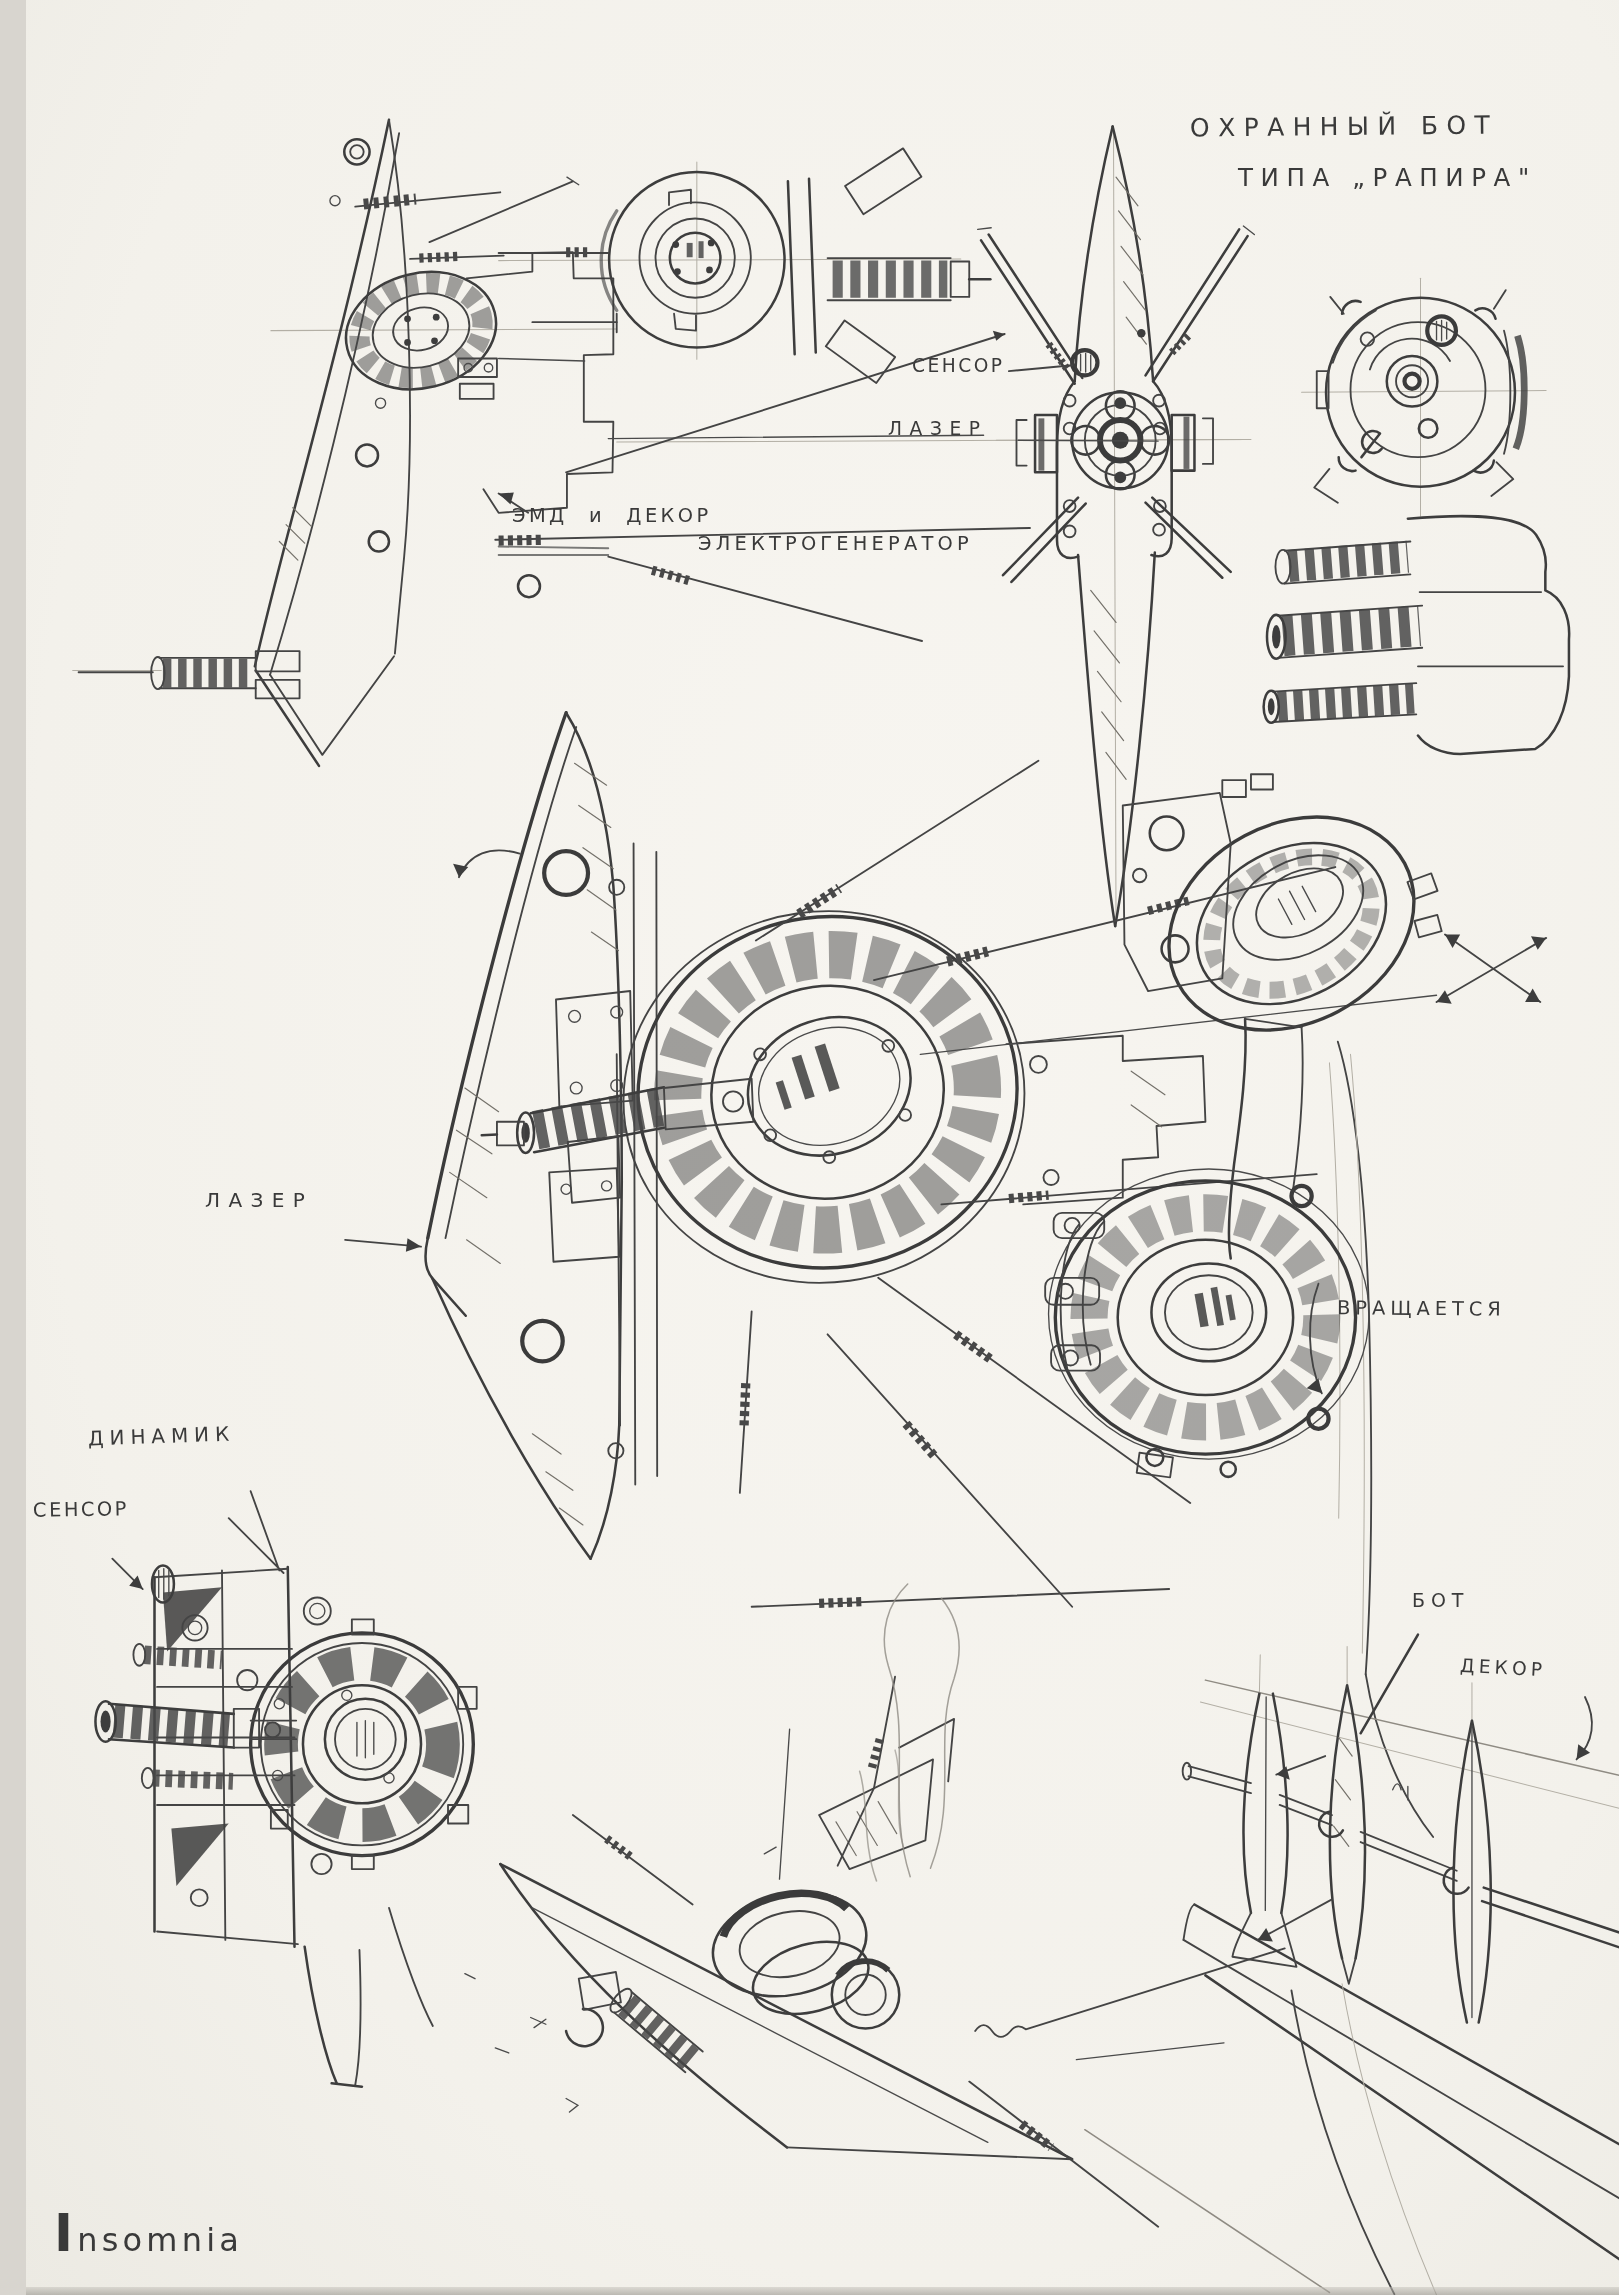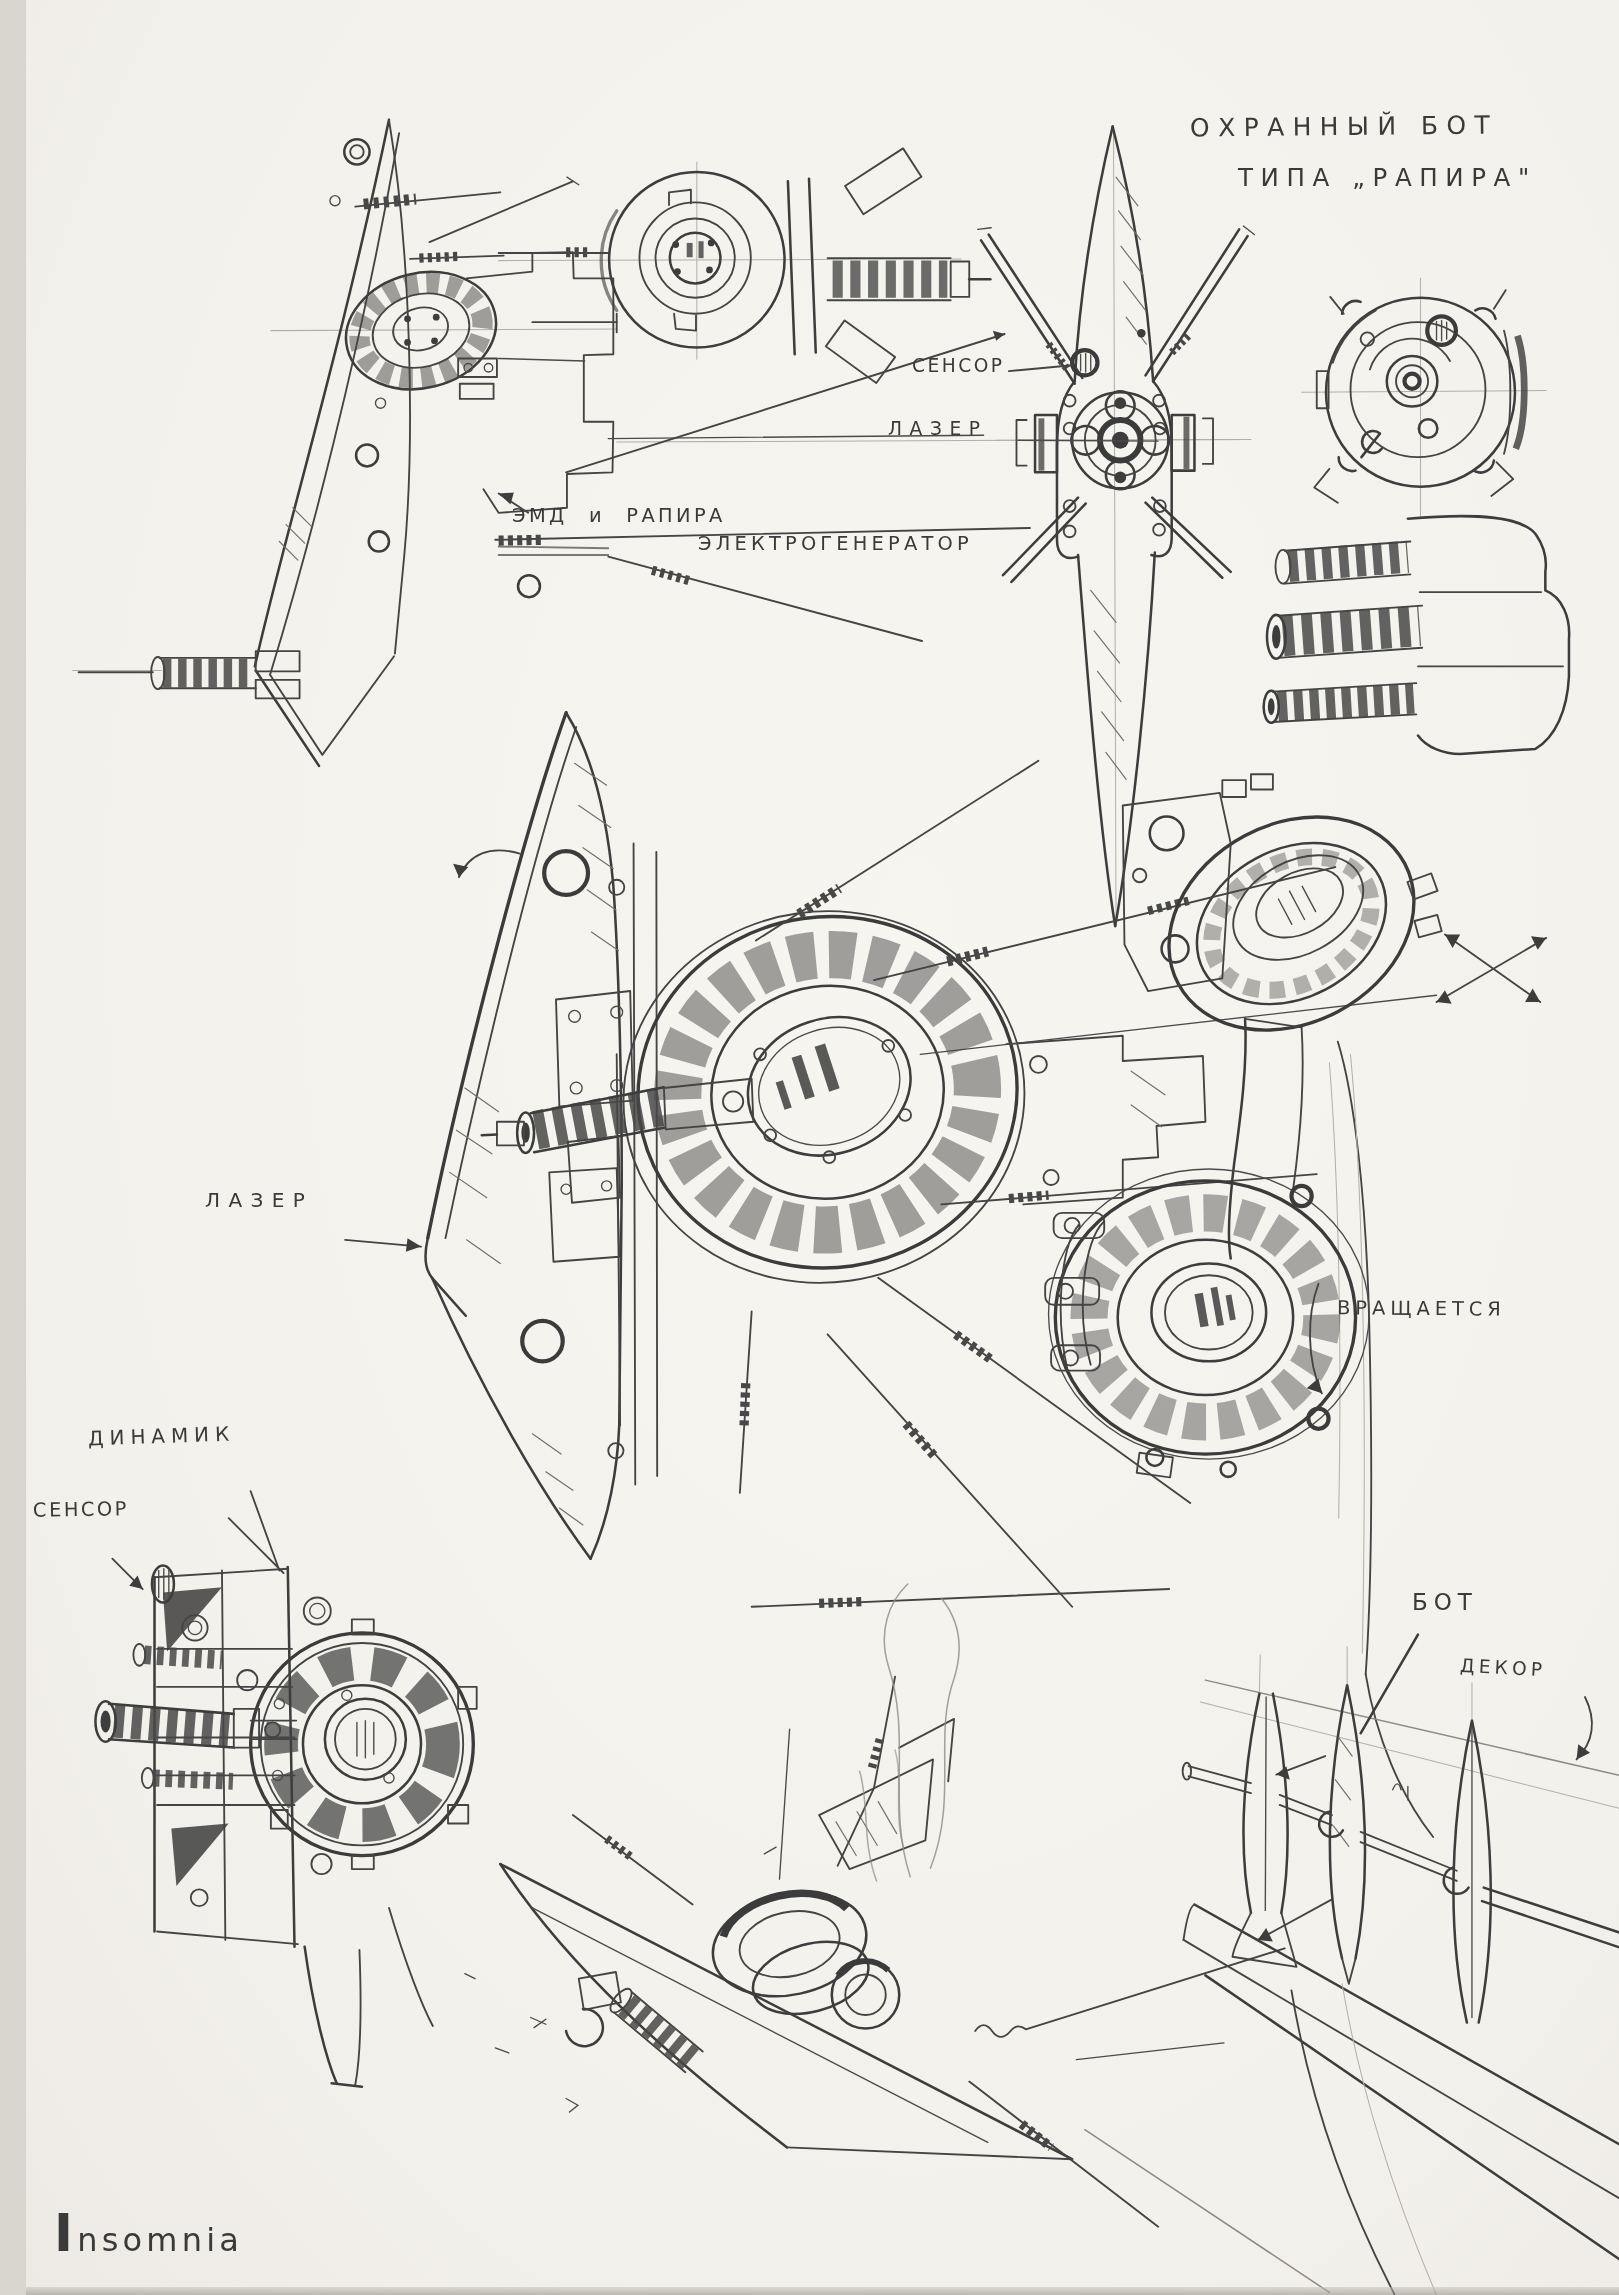--- a/index.html
+++ b/index.html
@@ -519,30 +519,30 @@
     <path class="k2" d="M560,648 L690,650 M560,658 L690,658" opacity=".7"></path>
   </g>
 </svg>
 
 <div class="lbl" style="left:1164px;top:112px;font-size:25px;letter-spacing:8.4px;transform:rotate(-0.6deg);">ОХРАННЫЙ БОТ</div>
 <div class="lbl" style="left:1212px;top:163px;font-size:24.5px;letter-spacing:7.6px;">ТИПА „РАПИРА"</div>
 
 <div class="lbl" style="left:886px;top:355px;font-size:18.6px;letter-spacing:2.5px;">СЕНСОР</div>
 <div class="lbl" style="left:862px;top:418px;font-size:18.6px;letter-spacing:7.6px;">ЛАЗЕР</div>
 
-<div class="lbl" style="left:486px;top:504px;font-size:19.4px;letter-spacing:3.4px;word-spacing:11.8px;">ЭМД и РАПИРА</div>
+<div class="lbl" style="left:486px;top:504px;font-size:19.4px;letter-spacing:3.4px;word-spacing:11.8px;">ЭМД и ДЕКОР</div>
 <div class="lbl" style="left:672px;top:532px;font-size:19.4px;letter-spacing:4.2px;">ЭЛЕКТРОГЕНЕРАТОР</div>
 
 <div class="lbl" style="left:179px;top:1188px;font-size:20px;letter-spacing:8.4px;">ЛАЗЕР</div>
 
 <div class="lbl" style="left:1311px;top:1297px;font-size:19.4px;letter-spacing:5px;transform:rotate(0.5deg);">ВРАЩАЕТСЯ</div>
 
 <div class="lbl" style="left:62px;top:1424px;font-size:20px;letter-spacing:5.9px;transform:rotate(-2deg);">ДИНАМИК</div>
 <div class="lbl" style="left:6.7px;top:1498px;font-size:19.4px;letter-spacing:2.5px;transform:rotate(-1deg);">СЕНСОР</div>
 
-<div class="lbl" style="left:1386px;top:1589px;font-size:23px;letter-spacing:5.9px;">БОТ</div>
+<div class="lbl" style="left:1386px;top:1589px;font-size:19px;letter-spacing:5.9px;">БОТ</div>
 <div class="lbl" style="left:1434px;top:1657px;font-size:18.6px;letter-spacing:4.2px;transform:rotate(3deg);">ДЕКОР</div>
 
 <div class="lbl" id="signature" style="left:28px;top:2204px;">Insomnia</div>
 
 <div id="scan-edge"></div>
 </div>
 
 
 </body></html>

